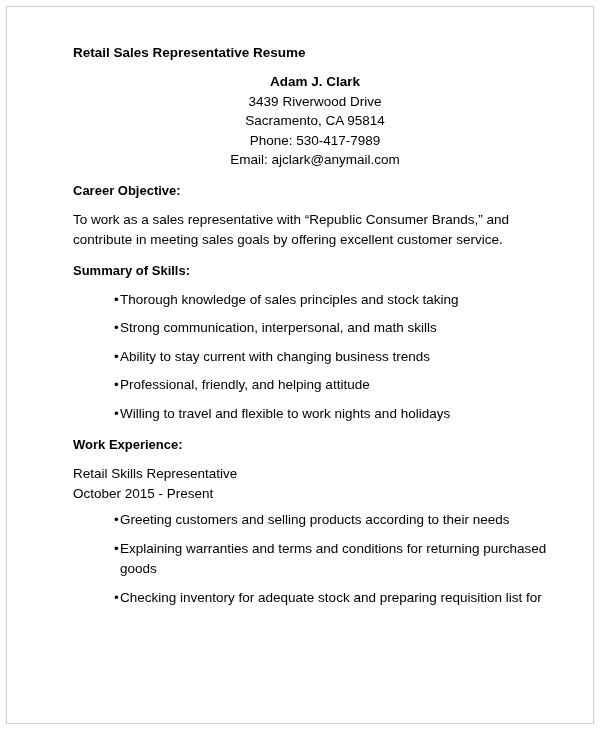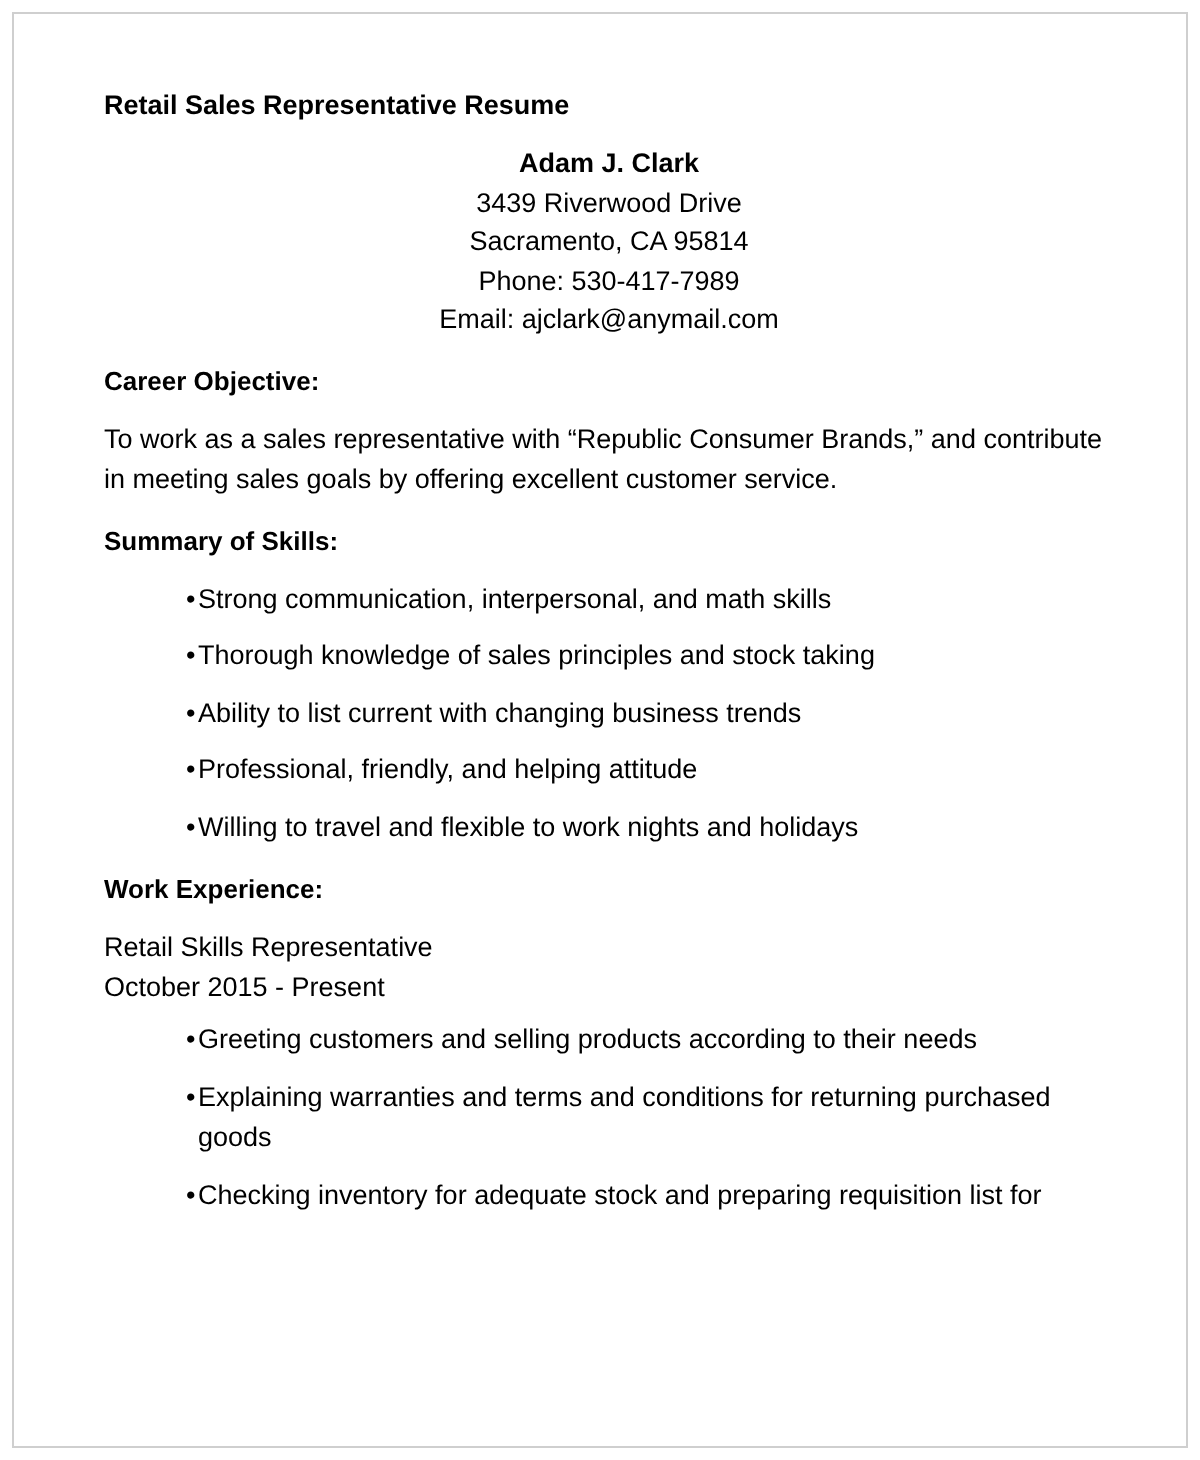--- a/index.html
+++ b/index.html
@@ -17,21 +17,21 @@
     font-size: 13.5px;
   }
   .page {
     position: absolute;
     left: 6px;
     top: 6px;
     right: 6px;
     bottom: 6px;
     border: 1px solid #cfcfcf;
     box-sizing: border-box;
-    padding: 38px 36px 0 45px;
+    padding: 38px 36px 0 66px;
     overflow: hidden;
     background: #ffffff;
   }
   .title {
     font-size: 13.5px;
     font-weight: bold;
     margin: 0 0 12px 0;
   }
   .contact p {
     margin: 0;
@@ -87,23 +87,23 @@
     <p>Sacramento, CA 95814</p>
     <p>Phone: 530-417-7989</p>
     <p>Email: ajclark@anymail.com</p>
   </div>
 
   <h2 class="section-heading">Career Objective:</h2>
   <p class="para">To work as a sales representative with “Republic Consumer Brands,” and contribute in meeting sales goals by offering excellent customer service.</p>
 
   <h2 class="section-heading">Summary of Skills:</h2>
   <ul class="bullets">
+    <li>Thorough knowledge of sales principles and stock taking</li>
     <li>Strong communication, interpersonal, and math skills</li>
-    <li>Thorough knowledge of sales principles and stock taking</li>
-    <li>Ability to list current with changing business trends</li>
+    <li>Ability to stay current with changing business trends</li>
     <li>Professional, friendly, and helping attitude</li>
     <li>Willing to travel and flexible to work nights and holidays</li>
   </ul>
 
   <h2 class="section-heading">Work Experience:</h2>
   <p class="jobline">Retail Skills Representative</p>
   <p class="jobline">October 2015 - Present</p>
 
   <ul class="bullets">
     <li>Greeting customers and selling products according to their needs</li>

